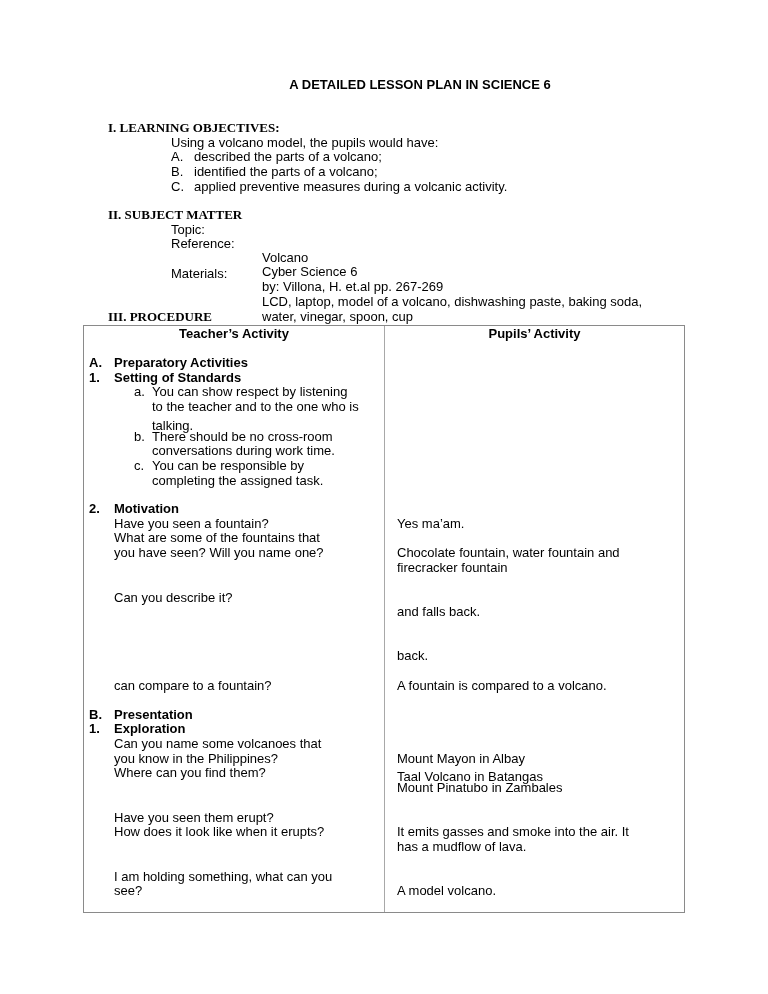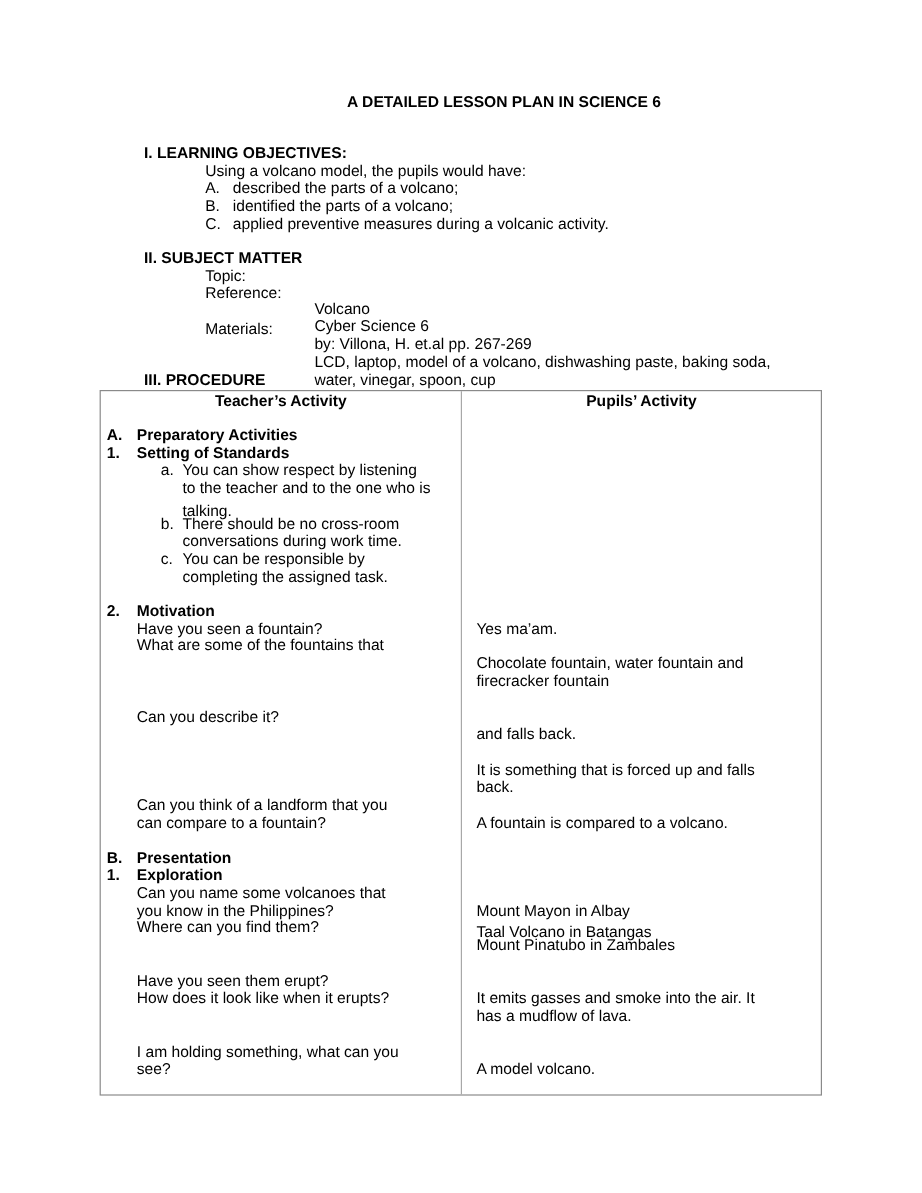--- a/index.html
+++ b/index.html
@@ -3,21 +3,21 @@
 <meta charset="utf-8">
 <style>
   html, body { margin: 0; padding: 0; background: #ffffff; }
   body {
     width: 768px; height: 994px; position: relative; overflow: hidden;
     font-family: "Liberation Sans", sans-serif; font-size: 13px; color: #000;
     line-height: 14.7px;
   }
   .abs { position: absolute; white-space: nowrap; padding-left: 36px; }
   .title { top: 78px; left: 0; width: 768px; text-align: center; font-weight: bold; }
-  .sec { left: 84px; font-weight: bold; }
+  .sec { left: 72px; font-weight: bold; font-family: Liberation Serif, serif; }
   .ind { left: 135px; }
   .lbl { left: 135px; }
   .val { left: 226px; margin-top: 28px; }
   .table {
     position: absolute; left: 83px; top: 325px; width: 600px; height: 586px;
     border: 1px solid #8a8a8a; box-sizing: content-box;
   }
   .divider { position: absolute; left: 300px; top: 0; width: 1px; height: 100%; background: #a8a8a8; }
   .th { position: absolute; top: 1px; font-weight: bold; text-align: center; }
   .cell { position: absolute; white-space: nowrap; }
@@ -76,29 +76,28 @@
     <div class="cell subt" style="top:103.5px">There should be no cross-room</div>
     <div class="cell subt" style="top:118.2px">conversations during work time.</div>
     <div class="cell subl" style="top:132.9px">c.</div>
     <div class="cell subt" style="top:132.9px">You can be responsible by</div>
     <div class="cell subt" style="top:147.6px">completing the assigned task.</div>
 
     <div class="cell lnum" style="top:176px">2.</div>
     <div class="cell lhead" style="top:176px">Motivation</div>
     <div class="cell lcol" style="top:190.7px">Have you seen a fountain?</div>
     <div class="cell lcol" style="top:205.4px">What are some of the fountains that</div>
+    <div class="cell lcol" style="top:220.1px">you have seen? Will you name one?</div>
     <div class="cell lcol" style="top:264.5px">Can you describe it?</div>
-    <div class="cell lcol" style="top:338px">Can you think of a landform that you</div>
     <div class="cell lcol" style="top:352.7px">can compare to a fountain?</div>
 
     <div class="cell rcol" style="top:190.7px">Yes ma’am.</div>
     <div class="cell rcol" style="top:220.1px">Chocolate fountain, water fountain and</div>
     <div class="cell rcol" style="top:234.8px">firecracker fountain</div>
     <div class="cell rcol" style="top:279.2px">and falls back.</div>
-    <div class="cell rcol" style="top:308.6px">It is something that is forced up and falls</div>
     <div class="cell rcol" style="top:323.3px">back.</div>
     <div class="cell rcol" style="top:352.7px">A fountain is compared to a volcano.</div>
 
     <div class="cell lnum" style="top:381.5px">B.</div>
     <div class="cell lhead" style="top:381.5px">Presentation</div>
     <div class="cell lnum" style="top:396.2px">1.</div>
     <div class="cell lhead" style="top:396.2px">Exploration</div>
     <div class="cell lcol" style="top:410.9px">Can you name some volcanoes that</div>
     <div class="cell lcol" style="top:425.6px">you know in the Philippines?</div>
     <div class="cell lcol" style="top:440.3px">Where can you find them?</div>

